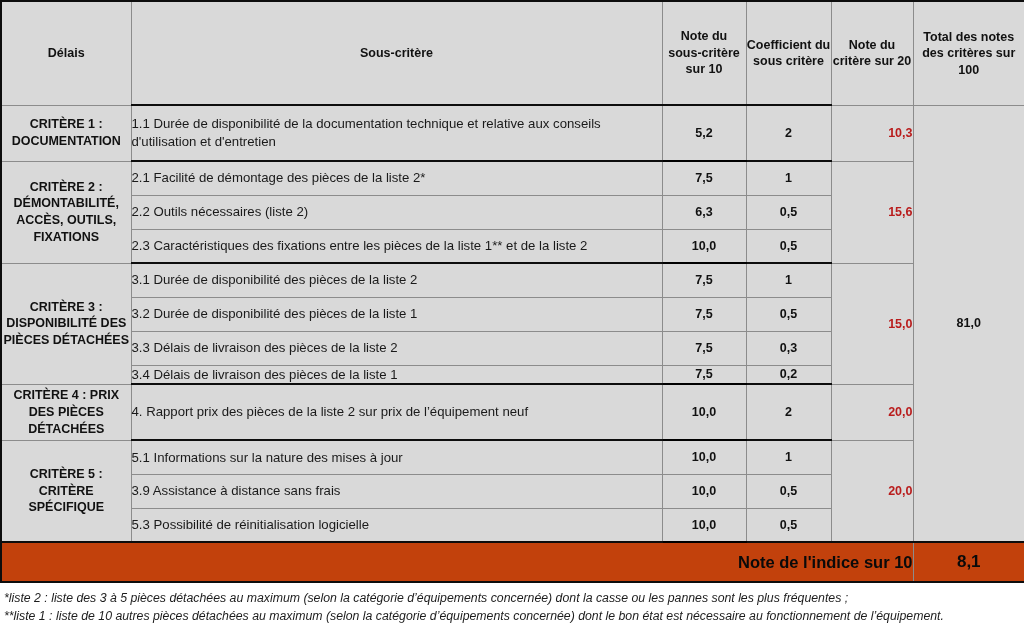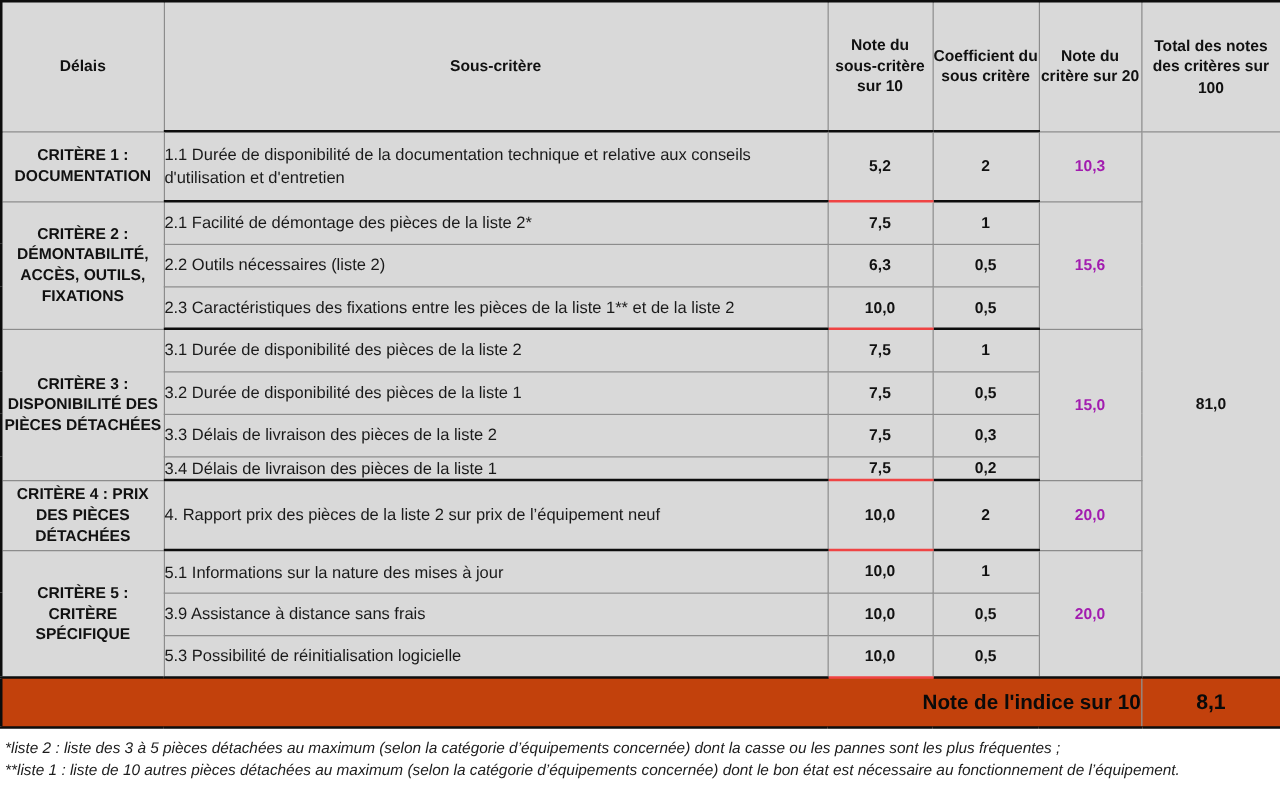--- a/index.html
+++ b/index.html
@@ -100,44 +100,44 @@
     font-weight: bold;
     text-align: center;
     background: #ffffff;
     color: #111111;
     border-left: none;
     border-right: 2px solid #0d0d0d;
     border-top: 1px dotted #9a9a9a;
     border-bottom: 1px dotted #9a9a9a;
   }
   td.n10.grp-top    { border-top: 2px solid #0d0d0d; }
-  td.n10.grp-bottom { border-bottom: 2px solid #ef4444; }
+  td.n10.grp-bottom { border-bottom: 2px solid #000000; }
 
   
   td.coef {
     font-size: 12.5px;
     font-weight: bold;
     text-align: center;
     background: #d0d0d0;
     color: #111111;
     border-left: none;
     border-right: 2px solid #0d0d0d;
     border-top: 1px dotted #9a9a9a;
     border-bottom: 1px dotted #9a9a9a;
   }
   td.coef.grp-top    { border-top: 2px solid #0d0d0d; }
   td.coef.grp-bottom { border-bottom: 2px solid #0d0d0d; }
 
   
   td.n20 {
     font-size: 12.5px;
     font-weight: bold;
-    text-align: center;
+    text-align: right;
     background: #e3efdc;
-    color: #a21caf;
+    color: #b91c1c;
     border-left: none;
     border-right: 2px solid #0d0d0d;
     border-top: 2px solid #0d0d0d;
     border-bottom: 2px solid #0d0d0d;
     margin-left: 47px;
   }
 
   
   td.total {
     font-size: 12.5px;

